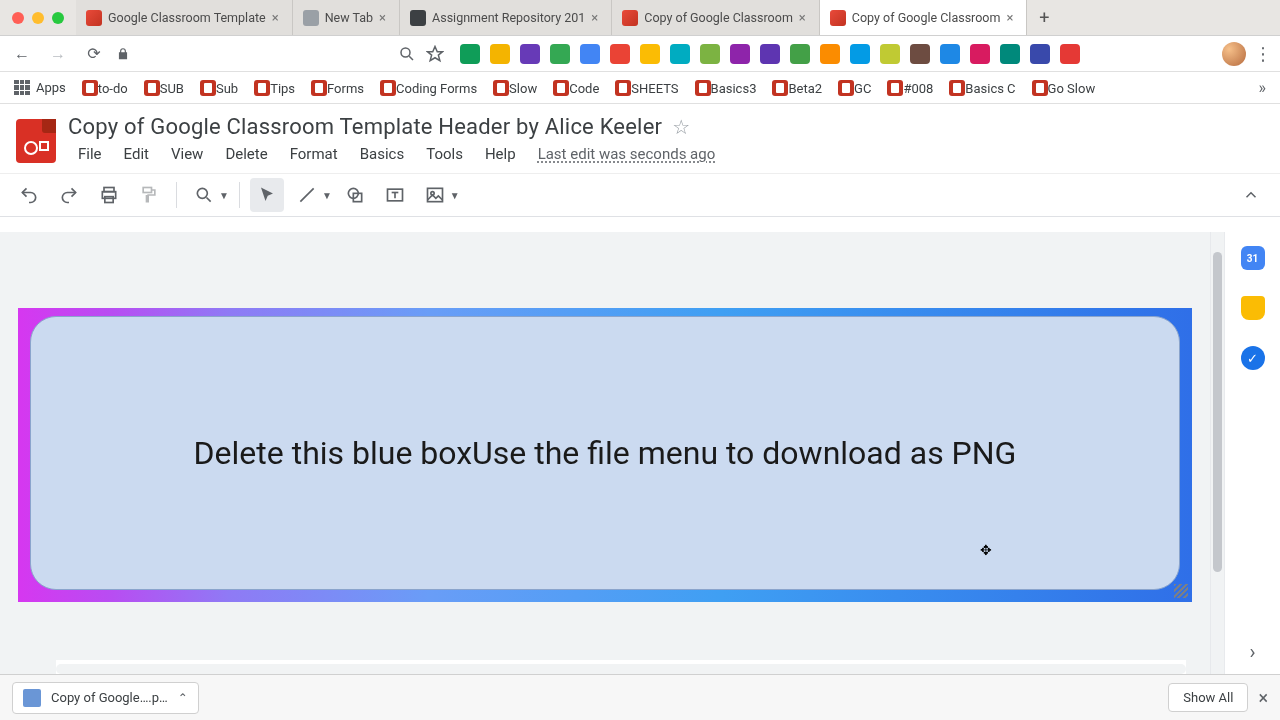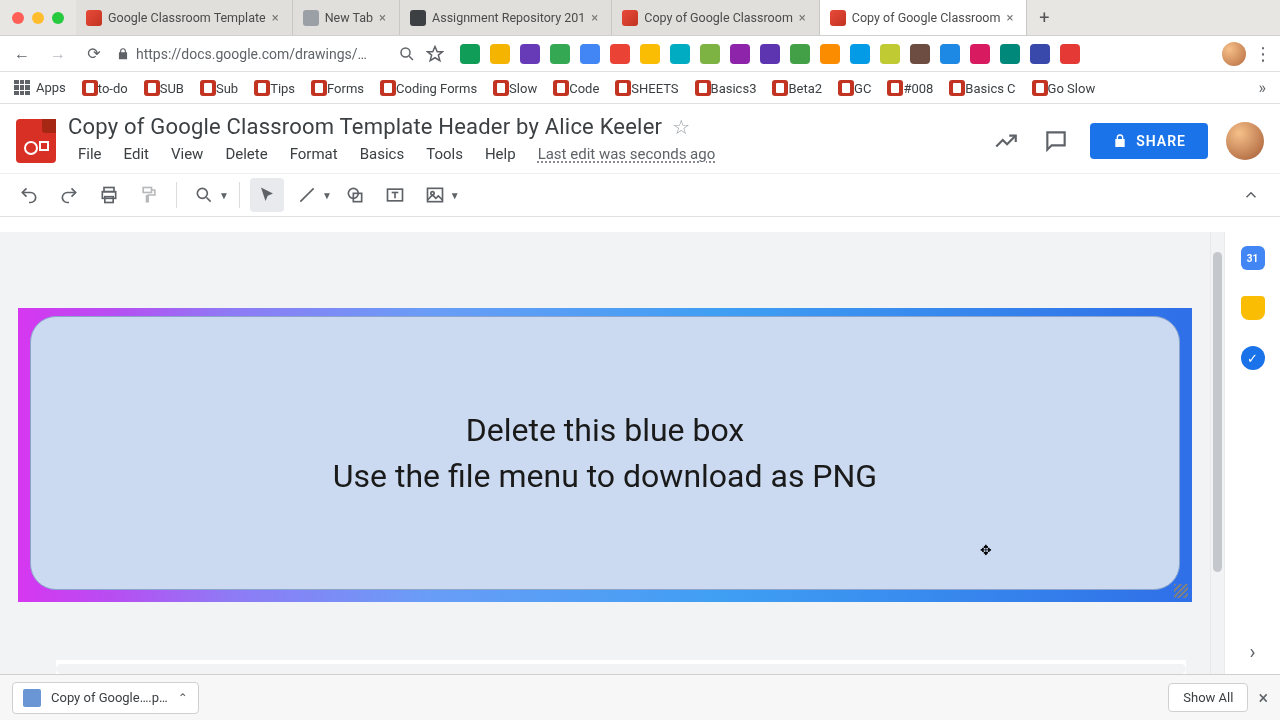--- a/index.html
+++ b/index.html
@@ -78,21 +78,21 @@
   .tb.sel { background:#e8eaed; }
   .sep { width:1px; height:26px; background:#dadce0; margin:0 4px; }
   .tb-drop { display:flex; align-items:center; }
   .tb-drop .caret { font-size:10px; color:#5f6368; margin-left:-2px; }
   .chev-right { margin-left:auto; }
 
   
   .workspace { position:absolute; top:232px; left:0; right:0; bottom:46px; display:flex; }
   .canvas-wrap { flex:1; background:#f1f3f4; overflow:hidden; position:relative; }
   .drawing { position:absolute; left:18px; top:76px; width:1174px; height:294px; background:linear-gradient(90deg,#d637f0 0%, #b84df2 8%, #8f7af5 18%, #699df7 35%, #3f9ff3 60%, #2f6fe8 100%); }
-  .bluebox { position:absolute; left:12px; top:8px; right:12px; bottom:12px; background:#cbdaf0; border:1px solid #8aa4cc; border-radius:26px; display:flex; flex-direction:column; align-items:center; justify-content:center; font-size:32px; color:#1a1a1a; font-family: Arial, sans-serif; }
+  .bluebox { position:absolute; left:12px; top:8px; right:12px; bottom:12px; background:#cbdaf0; border:1px solid #8aa4cc; border-radius:26px; display:flex; flex-direction:row; align-items:center; justify-content:center; font-size:32px; color:#1a1a1a; font-family: Arial, sans-serif; }
   .bluebox div { line-height:1.45; text-align:center; }
   .resize-handle { position:absolute; right:4px; bottom:4px; width:14px; height:14px; background:repeating-linear-gradient(135deg,#7a7f87 0 2px, transparent 2px 4px); }
   .move-cursor { position:absolute; font-size:14px; color:#000; }
   .vscroll { width:14px; background:#f1f3f4; border-left:1px solid #e7e9ec; position:relative; }
   .vthumb { position:absolute; left:2px; right:2px; top:20px; height:320px; background:#c4c7cc; border-radius:6px; }
   .hscroll-area { position:absolute; left:56px; right:24px; bottom:0; height:14px; background:#fff; }
   .hscroll-track { position:absolute; left:0; right:0; bottom:0; height:10px; background:#f1f3f4; border-radius:5px; }
 
   .sidepanel { width:56px; border-left:1px solid #e8eaed; display:flex; flex-direction:column; align-items:center; gap:26px; padding-top:14px; background:#fff; }
   .sp { width:24px; height:24px; border-radius:6px; }
@@ -155,21 +155,20 @@
 <div class="omni">
   <div class="nav-btn">←</div>
   <div class="nav-btn disabled">→</div>
   <div class="nav-btn">⟳</div>
   <div class="addr">
     <span>
       <svg width="14" height="14" viewBox="0 0 24 24" fill="#5f6368">
           <path d="M17 9V7a5 5 0 0 0-10 0v2H5v12h14V9h-2zm-8 0V7a3 3 0 1 1 6 0v2H9z"></path>
         </svg>
     </span>
-    <span class="scheme">https://docs.google.com/drawings/…</span>
   </div>
   <div class="omni-icons">
     <span>
         <svg width="18" height="18" viewBox="0 0 24 24" fill="none" stroke="#5f6368" stroke-width="2">
           <circle cx="10" cy="10" r="6"></circle>
           <line x1="15" y1="15" x2="20" y2="20"></line>
         </svg>
       </span>
     <span>
         <svg width="18" height="18" viewBox="0 0 24 24" fill="none" stroke="#5f6368" stroke-width="2">
@@ -300,40 +299,20 @@
       <span class="mi">Edit</span>
       <span class="mi">View</span>
       <span class="mi">Delete</span>
       <span class="mi">Format</span>
       <span class="mi">Basics</span>
       <span class="mi">Tools</span>
       <span class="mi">Help</span>
       <span class="last-edit">Last edit was seconds ago</span>
     </div>
   </div>
-  <div class="gd-right">
-    <div class="icon-btn">
-        <svg width="26" height="26" viewBox="0 0 24 24" fill="none" stroke="#5f6368" stroke-width="2">
-          <polyline points="3 17 9 11 13 15 21 7"></polyline>
-          <polyline points="15 7 21 7 21 13"></polyline>
-        </svg>
-      </div>
-    <div class="icon-btn">
-        <svg width="26" height="26" viewBox="0 0 24 24" fill="#5f6368">
-          <path d="M4 4h16v12H8l-4 4V4z" fill="none" stroke="#5f6368" stroke-width="2"></path>
-        </svg>
-      </div>
-    <div class="share-btn">
-      <svg width="16" height="16" viewBox="0 0 24 24" fill="#fff">
-          <path d="M17 9V7a5 5 0 0 0-10 0v2H5v12h14V9h-2zm-8 0V7a3 3 0 1 1 6 0v2H9z"></path>
-        </svg>
-      <span>SHARE</span>
-    </div>
-    <div class="avatar-big"></div>
-  </div>
 </div>
 
 <div class="toolbar">
   <div class="tb">
       <svg width="20" height="20" viewBox="0 0 24 24" fill="none" stroke="#5f6368" stroke-width="2">
         <path d="M9 14l-5-5 5-5"></path>
         <path d="M4 9h10a6 6 0 0 1 0 12h-2"></path>
       </svg>
     </div>
   <div class="tb">

